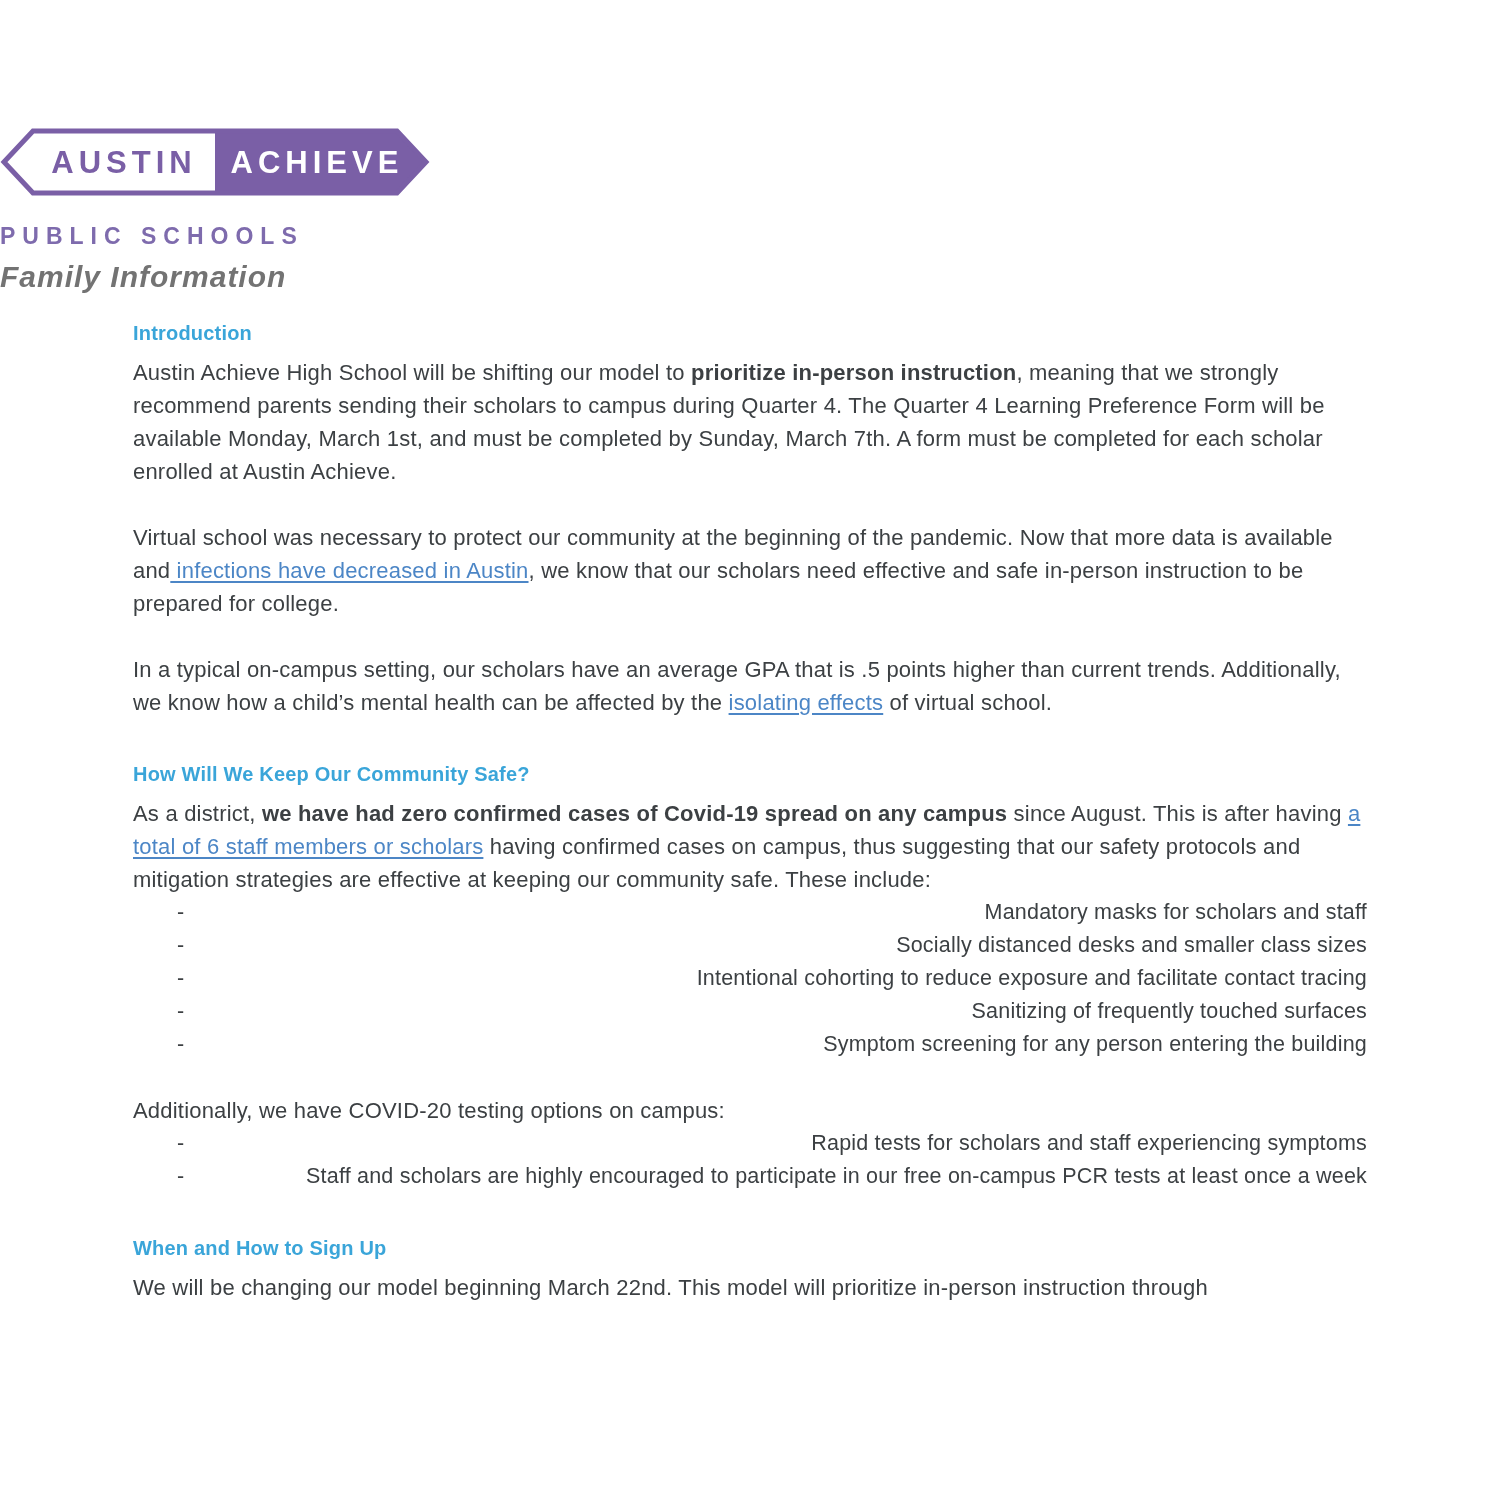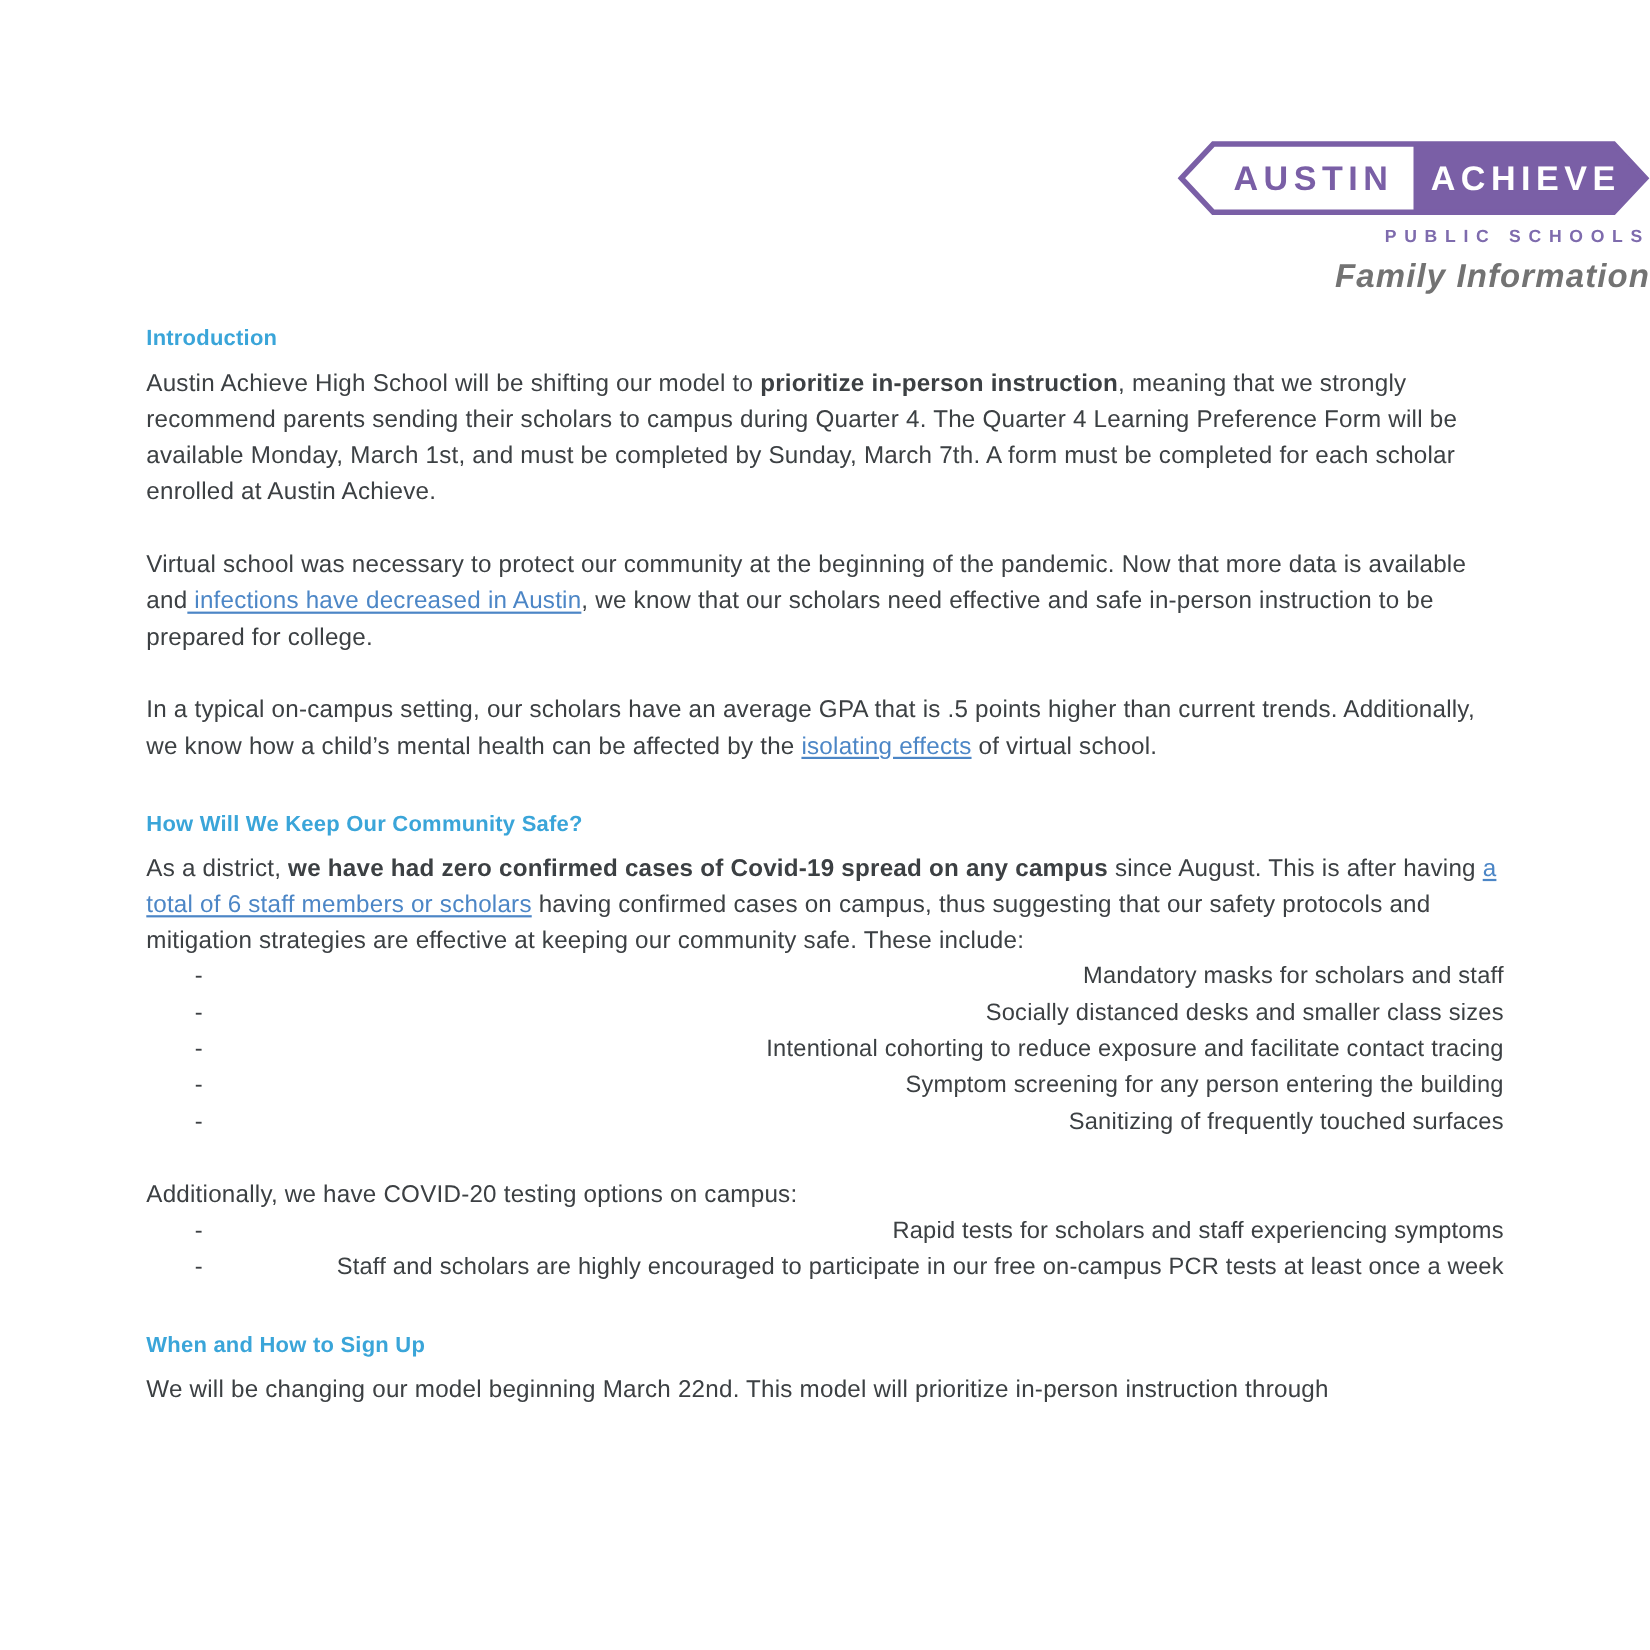--- a/index.html
+++ b/index.html
@@ -12,33 +12,33 @@
   }
   *{box-sizing:border-box;}
   html,body{margin:0;padding:0;background:#ffffff;}
   .page{
     width:1500px;height:1500px;background:#ffffff;overflow:hidden;
     font-family:"Liberation Sans", sans-serif;color:var(--body-text);
     position:relative;
   }
   
   .doc-header{
-    padding-top:127px;display:flex;flex-direction:column;align-items:flex-end;
+    padding-top:127px;display:flex;flex-direction:column;align-items:flex-start;
   }
   .logo{display:block;}
   .logo-white-fill{fill:#ffffff;}
   .logo-right-fill{fill:var(--logo-purple);}
   .logo-outline{fill:none;stroke:var(--logo-purple);stroke-width:5;stroke-linejoin:miter;}
   .logo-text{
     font-family:"Liberation Sans", sans-serif;font-weight:700;font-size:31px;letter-spacing:5px;
   }
   .logo-text-austin{fill:var(--logo-purple);}
   .logo-text-achieve{fill:#ffffff;}
   .tagline{
-    margin-top:10px;font-size:16px;font-weight:700;letter-spacing:7px;
+    margin-top:26px;font-size:23px;font-weight:700;letter-spacing:7px;
     color:var(--tagline-purple);
   }
   .doc-title{
     margin:16px 0 0 0;font-size:38px;font-weight:700;color:var(--title-text);
     letter-spacing:0.5px;
   }
   .doc-subtitle{
     margin-top:10px;font-size:30px;font-style:italic;font-weight:700;
     color:#737373;letter-spacing:1px;
   }
@@ -102,22 +102,22 @@
       <p class="body"><span>In a typical on-campus setting, our scholars have an average GPA that is .5 points higher than current trends. Additionally, we know how a child’s mental health can be affected by the </span><a class="doc-link" href="#">isolating effects</a><span> of virtual school.</span></p>
     </section>
 
     <section>
       <h2 class="sec-h">How Will We Keep Our Community Safe?</h2>
       <p class="body no-gap"><span>As a district, </span><span class="bold">we have had zero confirmed cases of Covid-19 spread on any campus</span><span> since August. This is after having </span><a class="doc-link" href="#">a total of 6 staff members or scholars</a><span> having confirmed cases on campus, thus suggesting that our safety protocols and mitigation strategies are effective at keeping our community safe. These include:</span></p>
       <ul class="dash-list">
         <li>Mandatory masks for scholars and staff</li>
         <li>Socially distanced desks and smaller class sizes</li>
         <li>Intentional cohorting to reduce exposure and facilitate contact tracing</li>
+        <li>Sanitizing of frequently touched surfaces</li>
         <li>Symptom screening for any person entering the building</li>
-        <li>Sanitizing of frequently touched surfaces</li>
       </ul>
       <p class="body no-gap"><span>Additionally, we have COVID-20 testing options on campus:</span></p>
       <ul class="dash-list tight">
         <li>Rapid tests for scholars and staff experiencing symptoms</li>
         <li>Staff and scholars are highly encouraged to participate in our free on-campus PCR tests at least once a week</li>
       </ul>
     </section>
 
     <section>
       <h2 class="sec-h">When and How to Sign Up</h2>

